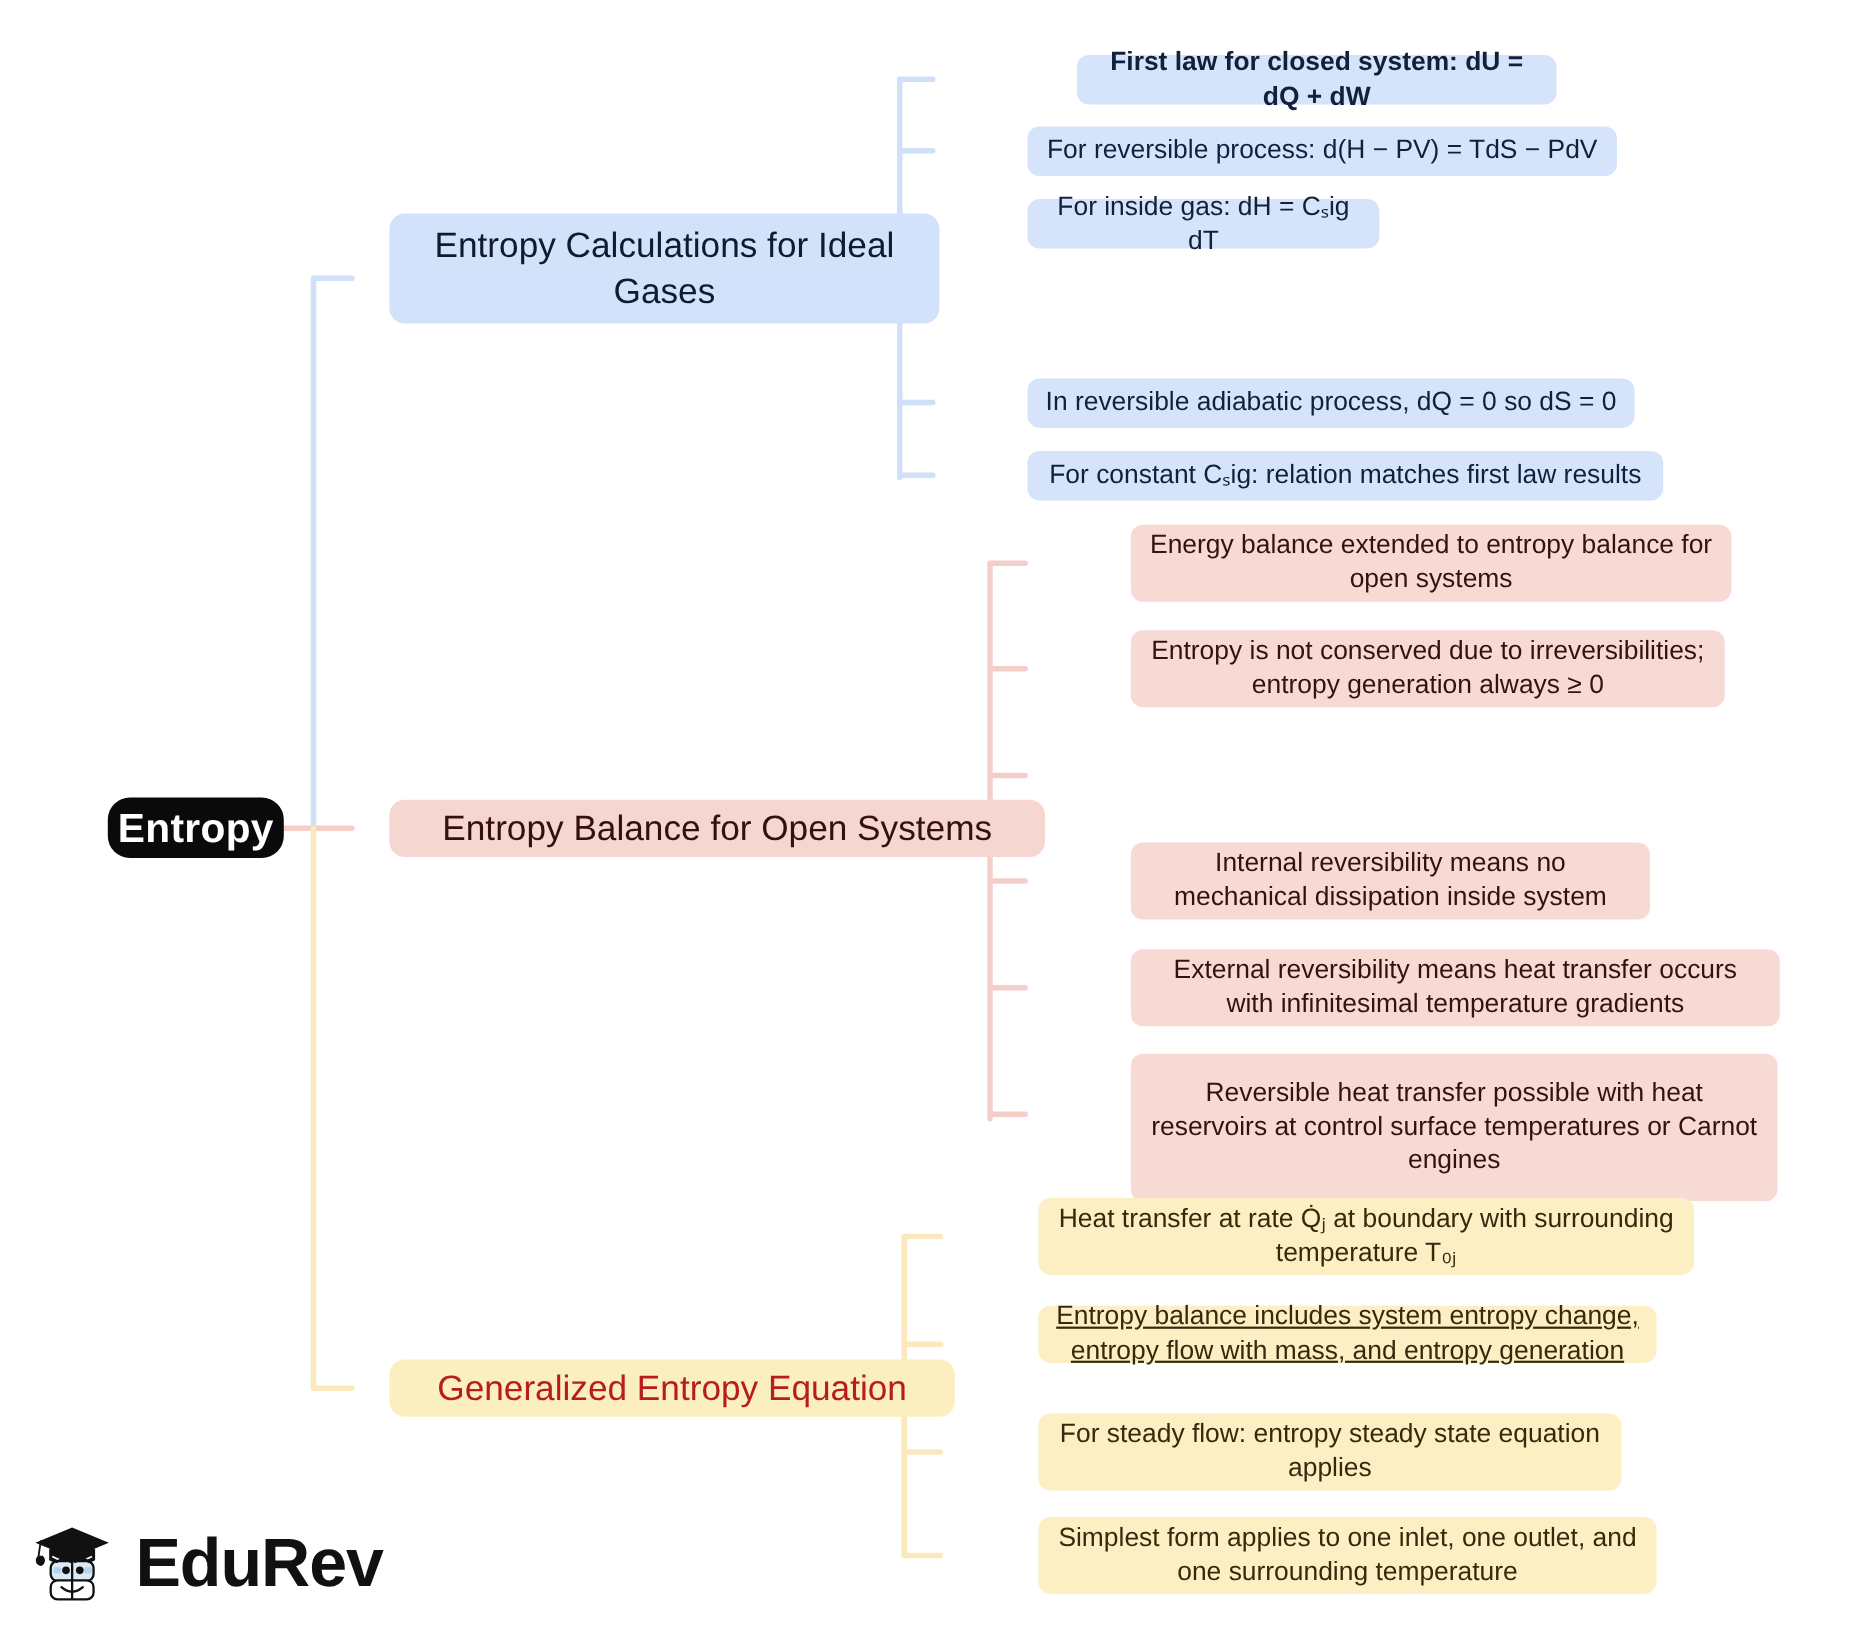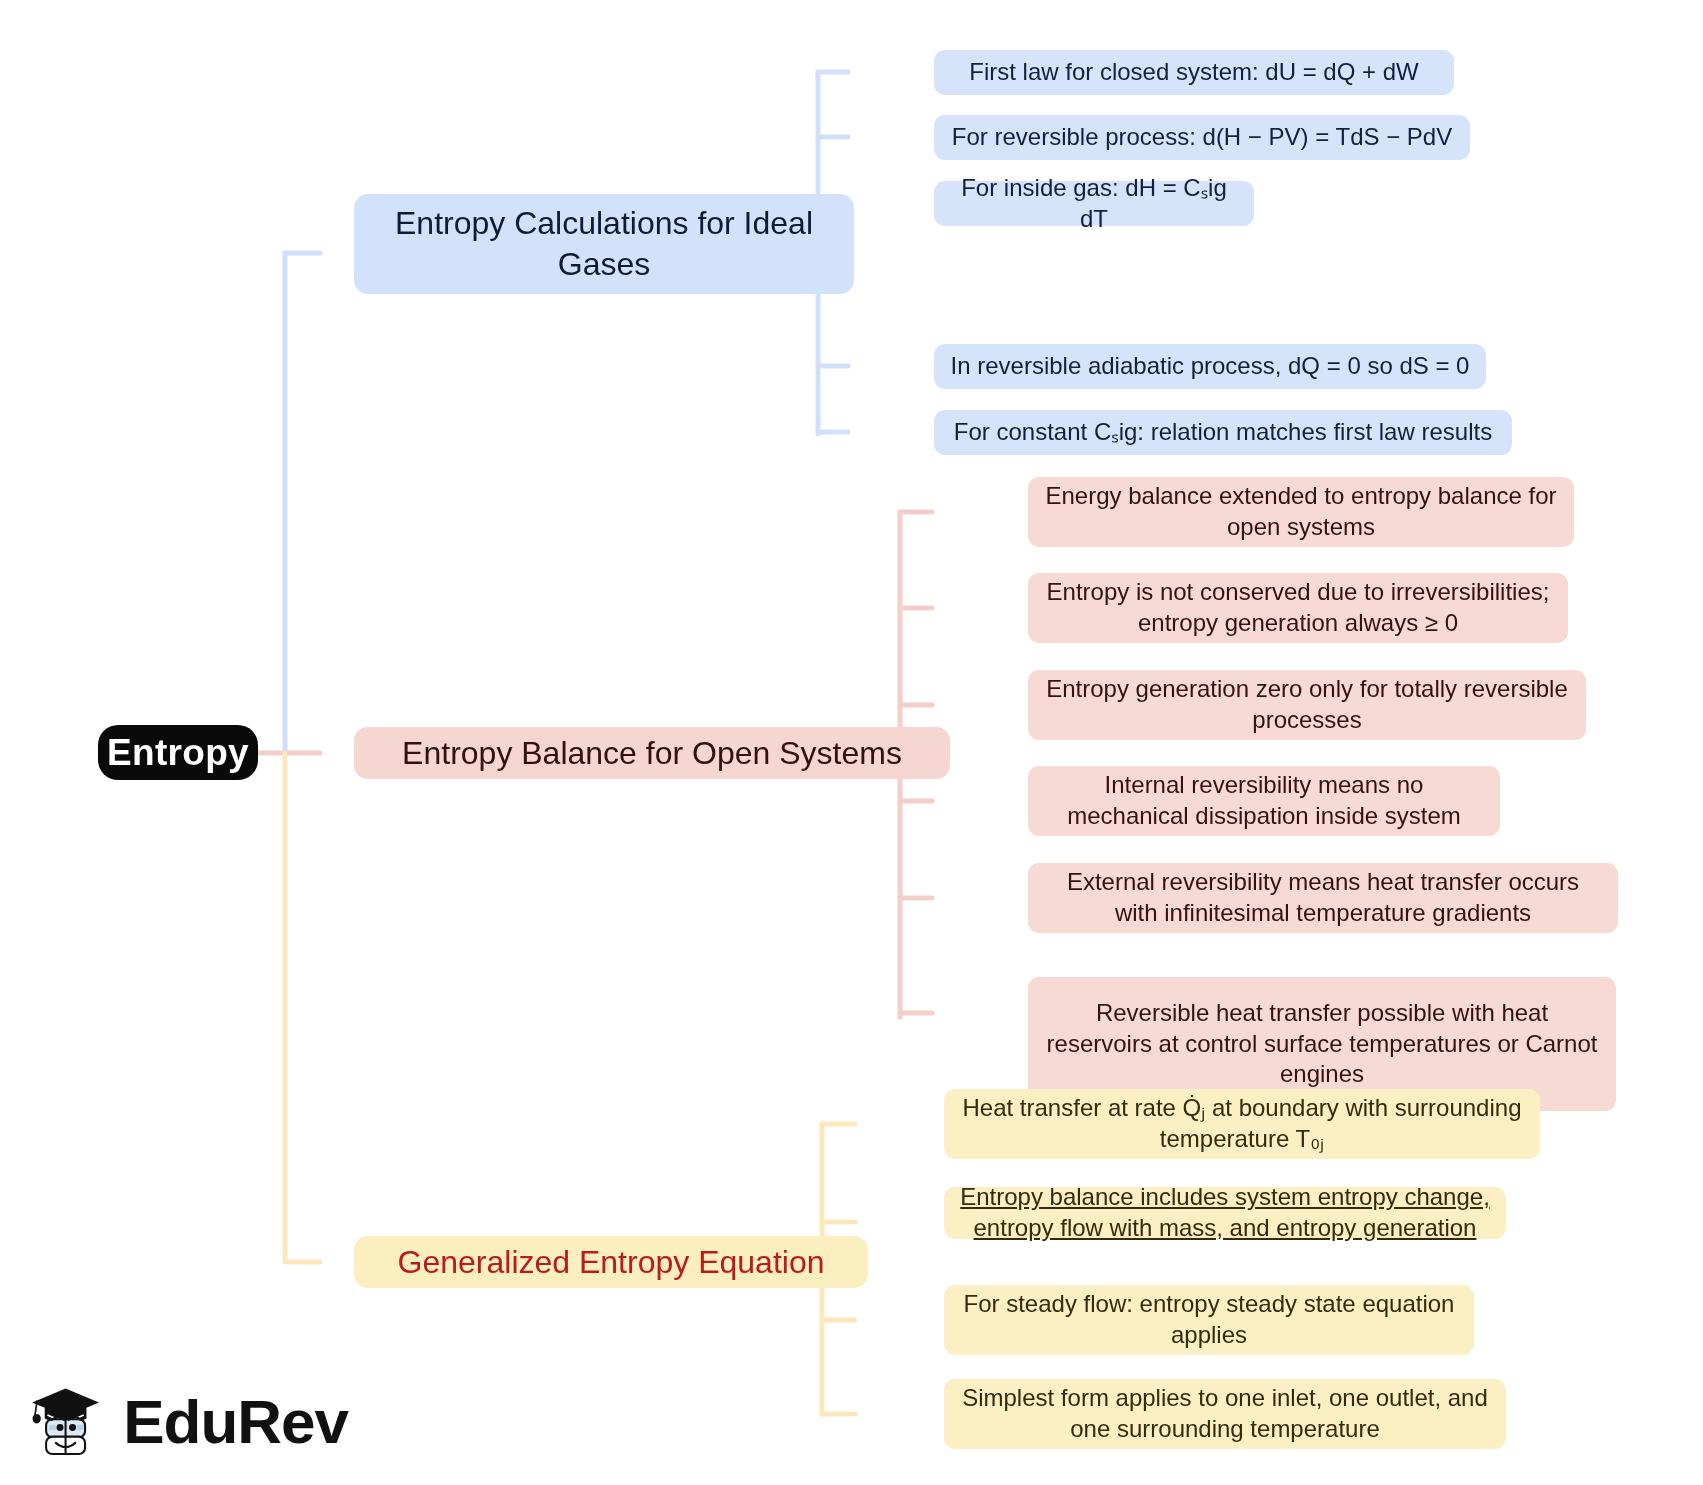--- a/index.html
+++ b/index.html
@@ -132,21 +132,21 @@
   </svg>
 
   <div class="node root-node" style="left:98px; top:725px; width:160px; height:55px;">
     <span>Entropy</span>
   </div>
 
   <div class="node branch-node branch-blue" style="left:354px; top:194px; width:500px; height:100px;">
     <span>Entropy Calculations for Ideal Gases</span>
   </div>
 
-  <div class="node leaf-node leaf-blue" style="left:934px; top:50px; width:520px; height:45px;">
+  <div class="node leaf-node leaf-blue" style="left:979px; top:50px; width:436px; height:45px;font-weight:bold;">
     <span>First law for closed system: dU = dQ + dW</span>
   </div>
   <div class="node leaf-node leaf-blue" style="left:934px; top:115px; width:536px; height:45px;">
     <span>For reversible process: d(H − PV) = TdS − PdV</span>
   </div>
   <div class="node leaf-node leaf-blue" style="left:934px; top:181px; width:320px; height:45px;">
     <span>For inside gas: dH = Cₛig dT</span>
   </div>
   <div class="node leaf-node leaf-blue" style="left:934px; top:344px; width:552px; height:45px;">
     <span>In reversible adiabatic process, dQ = 0 so dS = 0</span>
@@ -158,30 +158,27 @@
   <div class="node branch-node branch-pink" style="left:354px; top:727px; width:596px; height:52px;">
     <span>Entropy Balance for Open Systems</span>
   </div>
 
   <div class="node leaf-node leaf-pink" style="left:1028px; top:477px; width:546px; height:70px;">
     <span>Energy balance extended to entropy balance for open systems</span>
   </div>
   <div class="node leaf-node leaf-pink" style="left:1028px; top:573px; width:540px; height:70px;">
     <span>Entropy is not conserved due to irreversibilities; entropy generation always ≥ 0</span>
   </div>
-  <div class="node leaf-node leaf-pink" style="left:1028px; top:670px; width:558px; height:70px;">
-    <span>Entropy generation zero only for totally reversible processes</span>
-  </div>
   <div class="node leaf-node leaf-pink" style="left:1028px; top:766px; width:472px; height:70px;">
     <span>Internal reversibility means no mechanical dissipation inside system</span>
   </div>
   <div class="node leaf-node leaf-pink" style="left:1028px; top:863px; width:590px; height:70px;">
     <span>External reversibility means heat transfer occurs with infinitesimal temperature gradients</span>
   </div>
-  <div class="node leaf-node leaf-pink" style="left:1028px; top:958px; width:588px; height:134px;margin-top:19px;">
+  <div class="node leaf-node leaf-pink" style="left:1028px; top:958px; width:588px; height:134px;">
     <span>Reversible heat transfer possible with heat reservoirs at control surface temperatures or Carnot engines</span>
   </div>
 
   <div class="node branch-node branch-yellow" style="left:354px; top:1236px; width:514px; height:52px;">
     <span>Generalized Entropy Equation</span>
   </div>
 
   <div class="node leaf-node leaf-yellow" style="left:944px; top:1089px; width:596px; height:70px;">
     <span>Heat transfer at rate Q̇ⱼ at boundary with surrounding temperature T₀ⱼ</span>
   </div>

